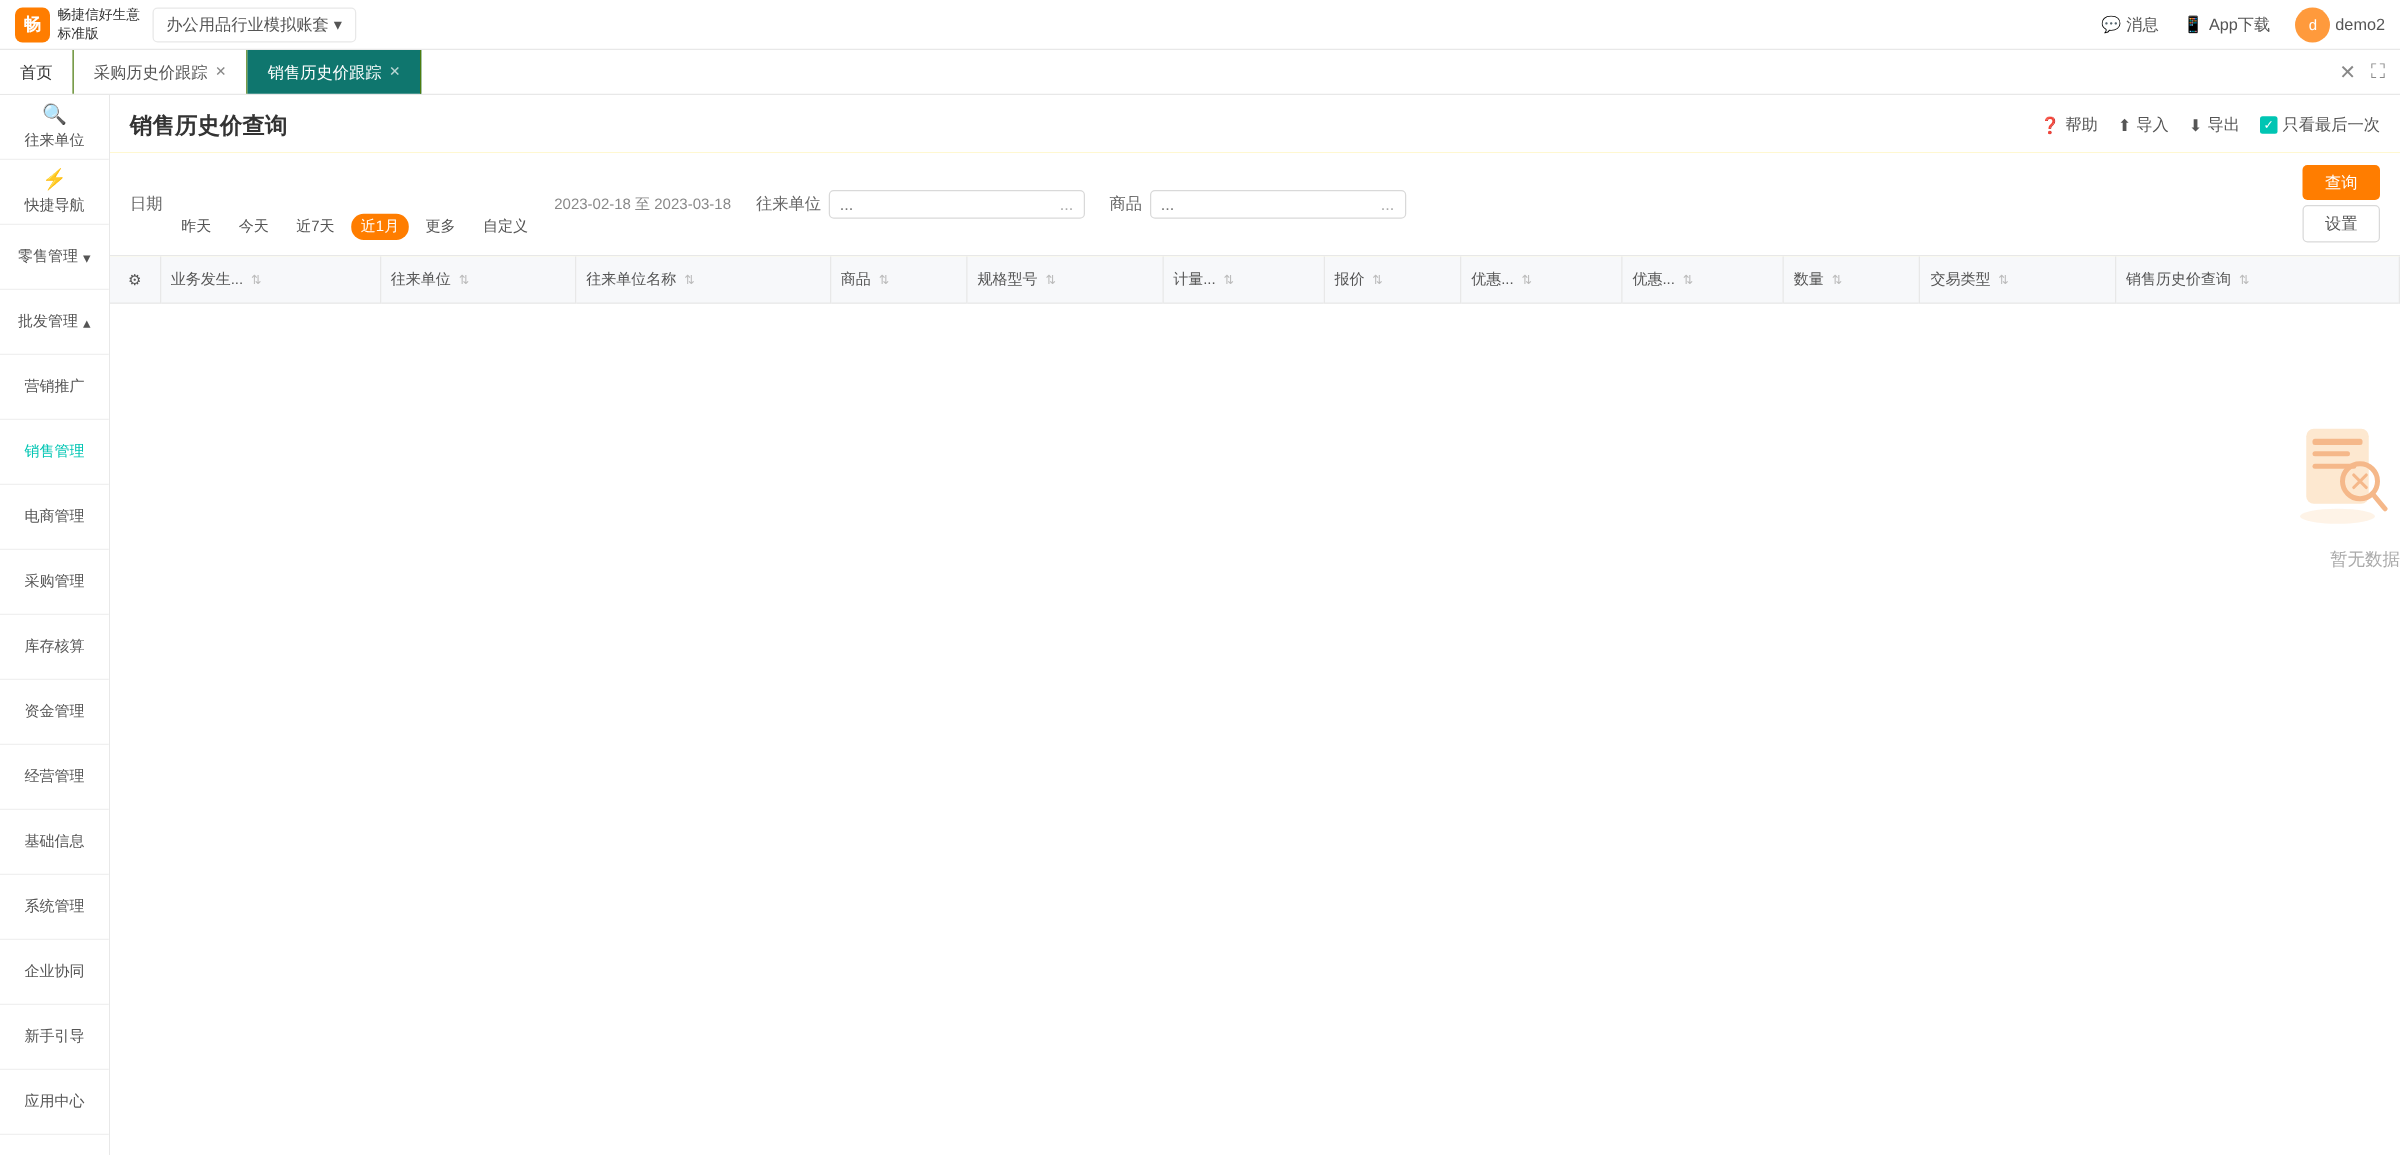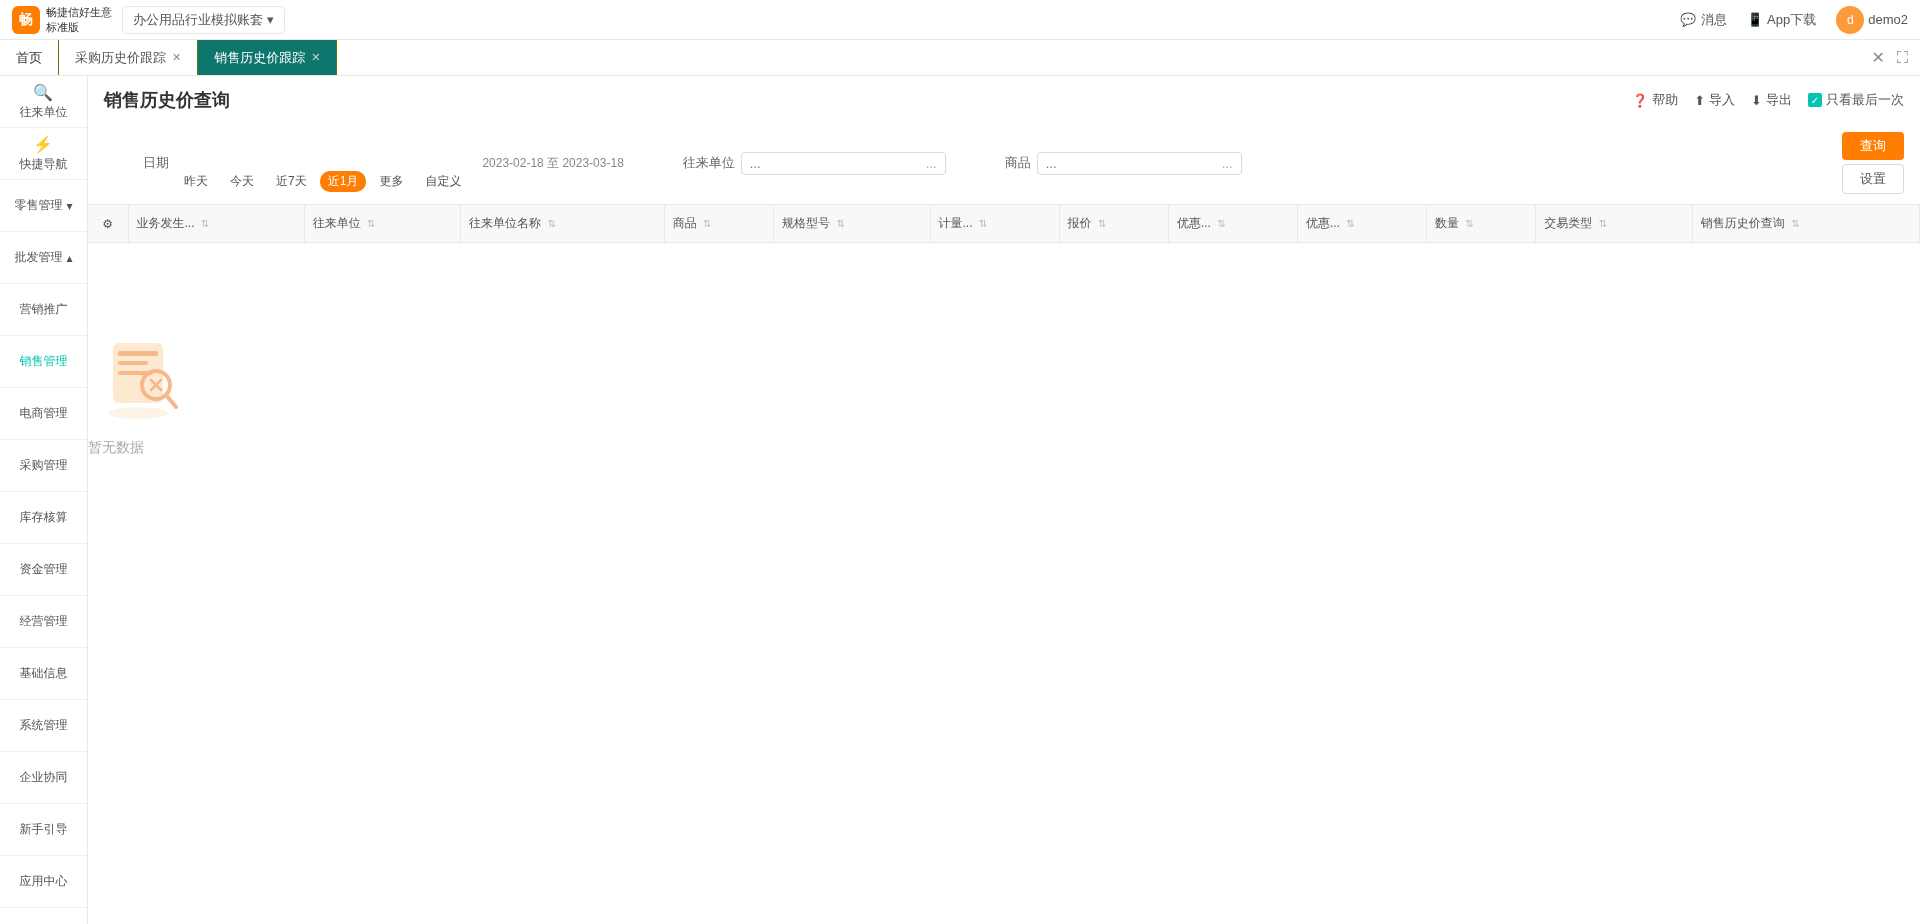--- a/index.html
+++ b/index.html
@@ -43,42 +43,42 @@
     .page-title-row { display: flex; align-items: center; justify-content: space-between; margin-bottom: 10px; }
     .page-title { font-size: 18px; font-weight: 600; color: #333; }
     .page-header-actions { display: flex; align-items: center; gap: 16px; font-size: 13px; color: #555; }
     .page-header-action { display: flex; align-items: center; gap: 4px; cursor: pointer; }
     .checkbox-label { display: flex; align-items: center; gap: 4px; cursor: pointer; }
     .checkbox-checked { width: 14px; height: 14px; background: #00c5b3; border-radius: 2px; display: flex; align-items: center; justify-content: center; color: #fff; font-size: 10px; }
 
     
     .filter-row { display: flex; align-items: center; padding: 10px 16px; background: #fff; gap: 20px; flex-shrink: 0; border-bottom: 1px solid #e8e8e8; flex-wrap: wrap; }
     .filter-group { display: flex; align-items: center; gap: 6px; }
-    .filter-label { color: #666; font-size: 13px; margin-left: 39px; }
+    .filter-label { color: #666; font-size: 13px; }
     .date-btns { display: flex; align-items: center; gap: 4px; margin-top: 36px; }
     .date-btn { padding: 2px 8px; border-radius: 3px; cursor: pointer; font-size: 12px; color: #555; border: 1px solid transparent; }
     .date-btn.active { background: #ff7d00; color: #fff; border-radius: 10px; border: none; }
     .date-range { font-size: 12px; color: #888; margin-left: 6px; }
     .filter-input-wrap { display: flex; align-items: center; border: 1px solid #d9d9d9; border-radius: 4px; padding: 3px 8px; min-width: 200px; background: #fff; }
     .filter-input-wrap input { border: none; outline: none; font-size: 13px; flex: 1; color: #333; }
     .filter-dots { color: #aaa; font-size: 13px; }
     .filter-search-btn { background: #ff7d00; color: #fff; border: none; border-radius: 4px; padding: 5px 18px; font-size: 13px; cursor: pointer; }
     .filter-settings-btn { background: #fff; color: #555; border: 1px solid #d9d9d9; border-radius: 4px; padding: 5px 14px; font-size: 13px; cursor: pointer; }
     .filter-right { display: flex; flex-direction: column; gap: 4px; margin-left: auto; }
 
     
     .table-container { flex: 1; background: #fff; overflow: auto; margin: 0; }
     table { width: 100%; border-collapse: collapse; font-size: 13px; }
     thead tr { background: #f7f8fa; border-bottom: 1px solid #e8e8e8; }
     th { padding: 10px 8px; text-align: left; color: #555; font-weight: normal; white-space: nowrap; border-right: 1px solid #e8e8e8; font-size: 12px; cursor: pointer; user-select: none; }
     th:first-child { width: 40px; text-align: center; }
     th .sort-arrows { color: #bbb; font-size: 10px; margin-left: 3px; }
 
     
-    .empty-state { display: flex; flex-direction: column; align-items: flex-start; justify-content: center; padding: 80px 0; gap: 16px; }
+    .empty-state { display: flex; flex-direction: column; align-items: flex-end; justify-content: center; padding: 80px 0; gap: 16px; }
     .empty-icon { width: 100px; height: 100px; position: relative; }
     .empty-icon svg { width: 100px; height: 100px; }
     .empty-text { color: #aaa; font-size: 14px; }
 
     
     .gear-cell { display: flex; align-items: center; justify-content: center; }
   </style>
 </head>
 <body>
 

